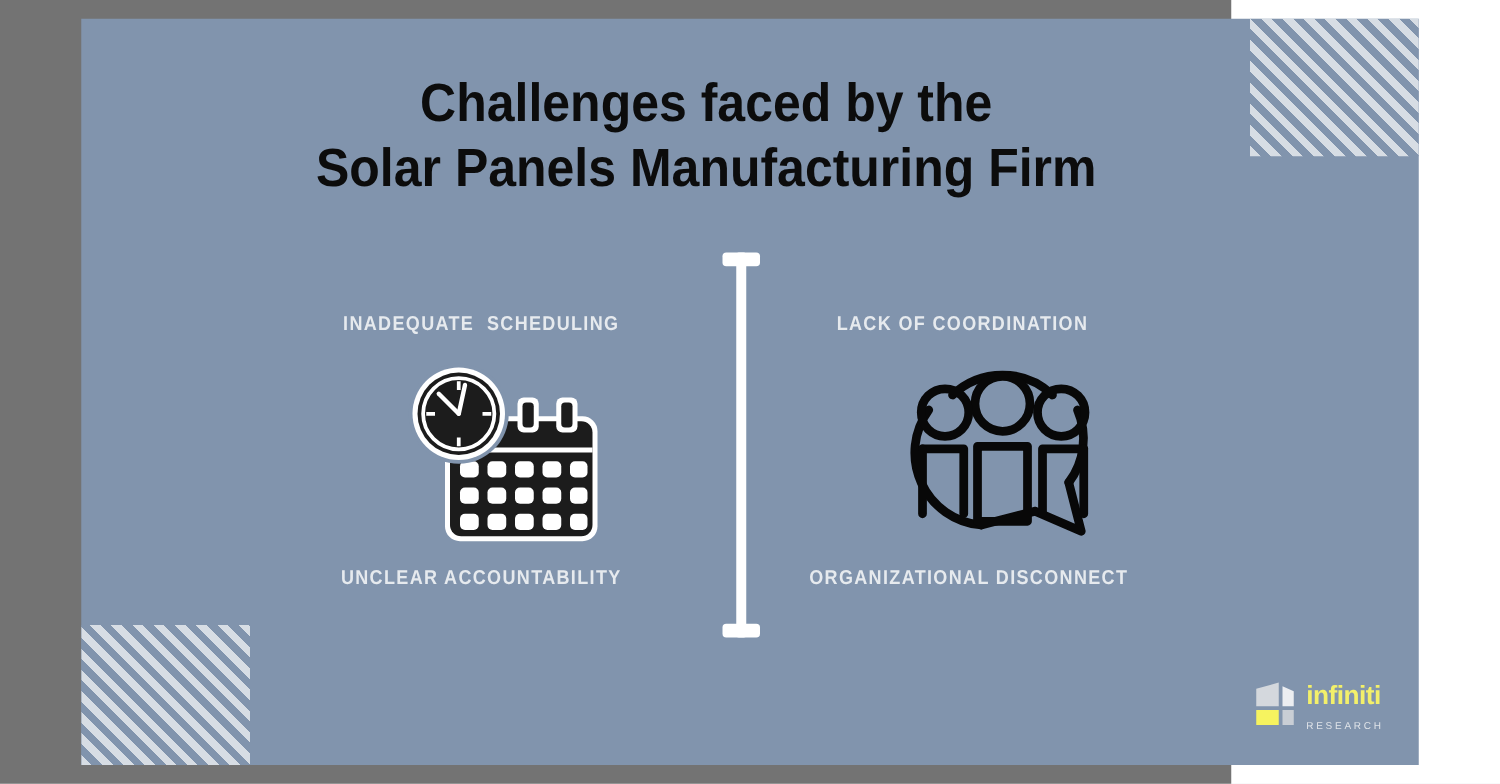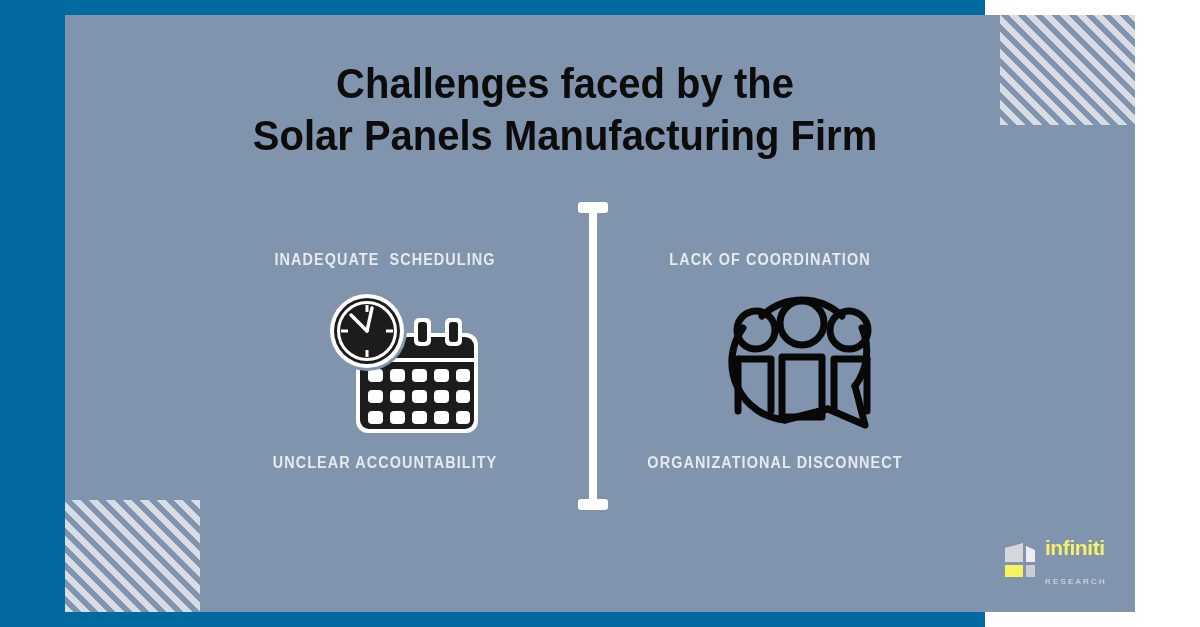--- a/index.html
+++ b/index.html
@@ -13,21 +13,21 @@
     height: 627px;
     overflow: hidden;
     font-family: "Liberation Sans", sans-serif;
     -webkit-font-smoothing: antialiased;
   }
 
   #canvas {
     position: relative;
     width: 985px;
     height: 627px;
-    background: #0369a1;
+    background: #737373;
   }
 
   
   #slide {
     position: absolute;
     left: 65px;
     top: 15px;
     width: 1070px;
     height: 597px;
     background: #8194ad;
@@ -164,21 +164,21 @@
     font-weight: bold;
     font-size: 21px;
     letter-spacing: -0.4px;
   }
   #logo-subtext {
     color: #dfe3e8;
     font-family: "Liberation Sans", sans-serif;
     font-weight: normal;
     font-size: 8px;
     letter-spacing: 2.2px;
-    margin-top: 20px;
+    margin-top: 10px;
   }
 </style>
 </head>
 <body>
 
 <div id="canvas">
 
   <div id="slide">
 
     <div class="hatch" id="hatch-top-right"></div>

